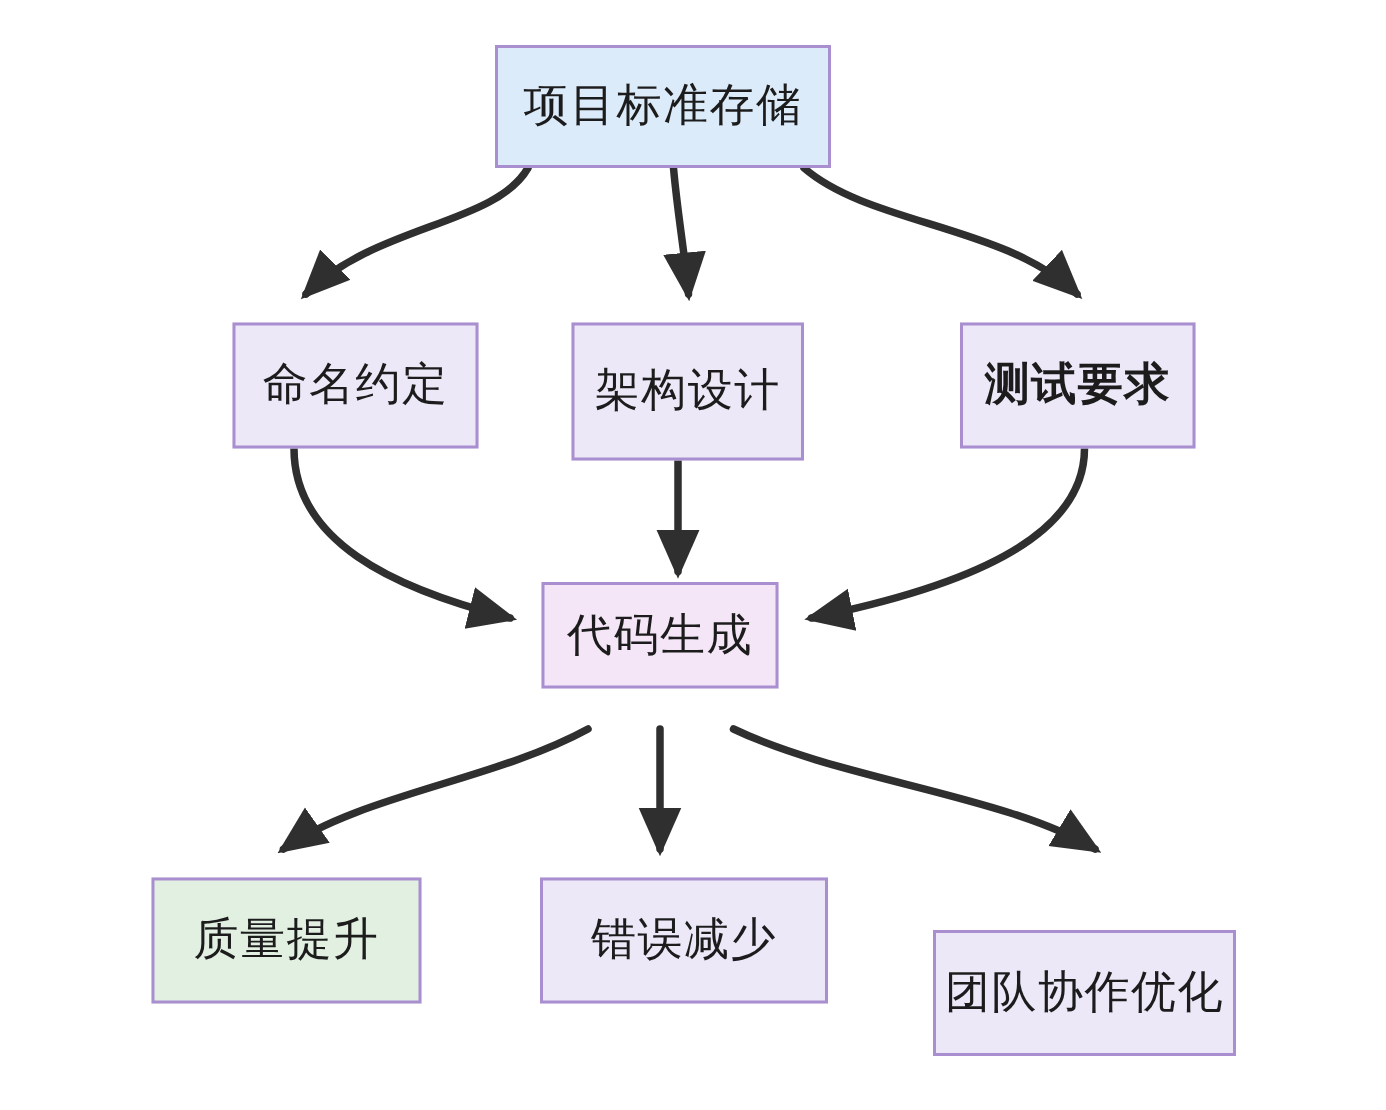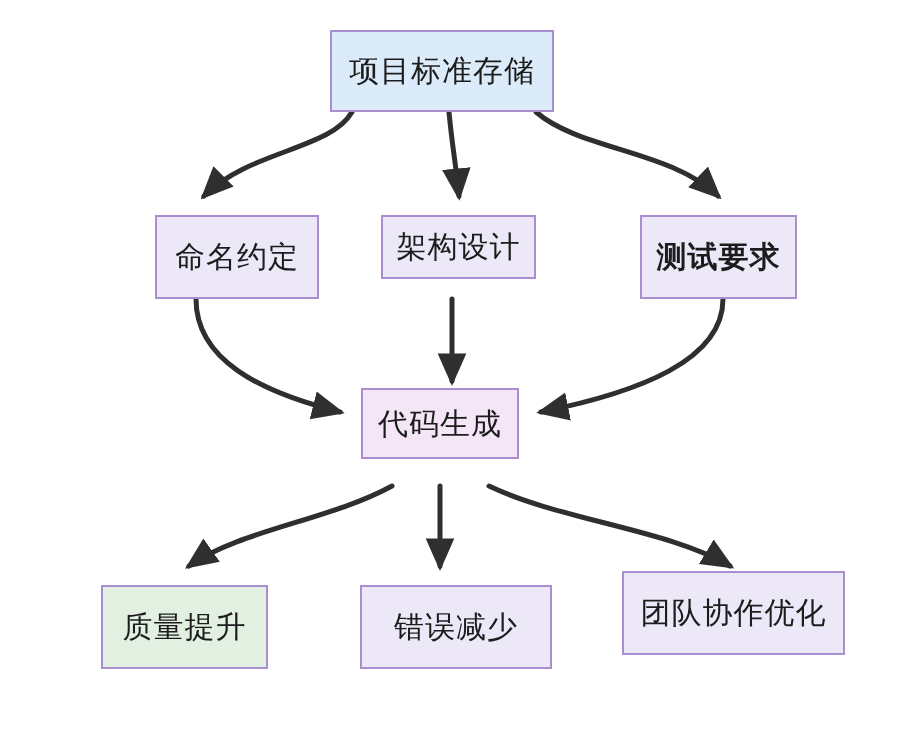--- a/index.html
+++ b/index.html
@@ -70,33 +70,33 @@
       </g>
   </svg>
 
   <div id="nodes-layer">
       <div class="node fill-blue" style="left: 330px; top: 30px; width: 224px; height: 82px;">
         <span class="node-label">项目标准存储</span>
       </div>
       <div class="node fill-purple" style="left: 119px; top: 215px; width: 164px; height: 84px; margin-left: 36px;">
         <span class="node-label">命名约定</span>
       </div>
-      <div class="node fill-purple" style="left: 381px; top: 215px; width: 155px; height: 64px;">
+      <div class="node fill-purple" style="left: 381px; top: 215px; width: 155px; height: 92px;">
         <span class="node-label">架构设计</span>
       </div>
       <div class="node fill-purple" style="left: 640px; top: 215px; width: 157px; height: 84px; font-weight: bold;">
         <span class="node-label">测试要求</span>
       </div>
       <div class="node fill-pink" style="left: 361px; top: 388px; width: 158px; height: 71px;">
         <span class="node-label">代码生成</span>
       </div>
-      <div class="node fill-green" style="left: 101px; top: 585px; width: 167px; height: 84px;">
+      <div class="node fill-green" style="left: 101px; top: 585px; width: 180px; height: 84px;">
         <span class="node-label">质量提升</span>
       </div>
       <div class="node fill-purple" style="left: 360px; top: 585px; width: 192px; height: 84px;">
         <span class="node-label">错误减少</span>
       </div>
-      <div class="node fill-purple" style="left: 622px; top: 571px; width: 223px; height: 84px;">
+      <div class="node fill-purple" style="left: 622px; top: 620px; width: 202px; height: 84px;">
         <span class="node-label">团队协作优化</span>
       </div>
     </div>
 
 </div>
 
 </body></html>

